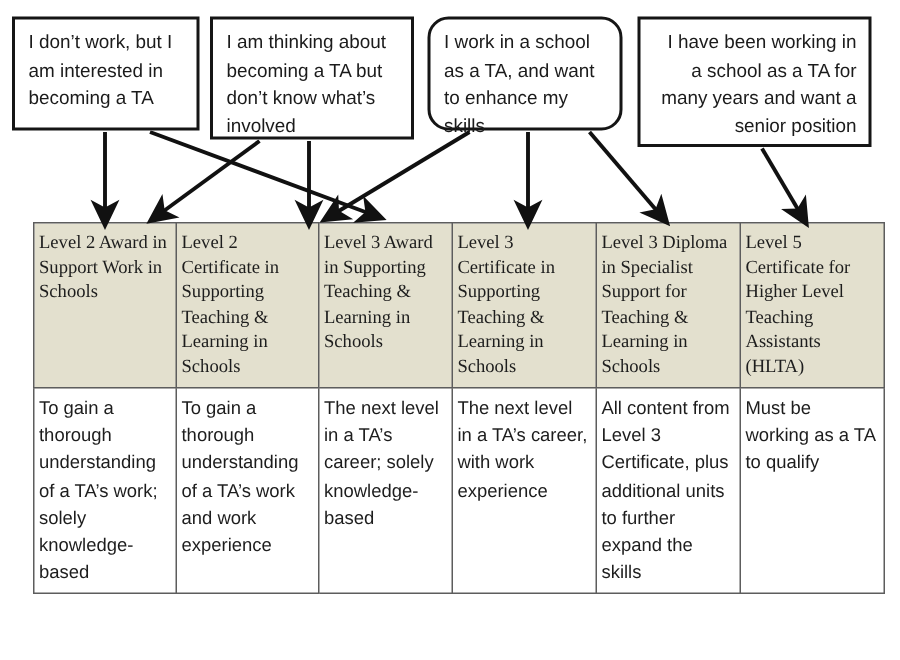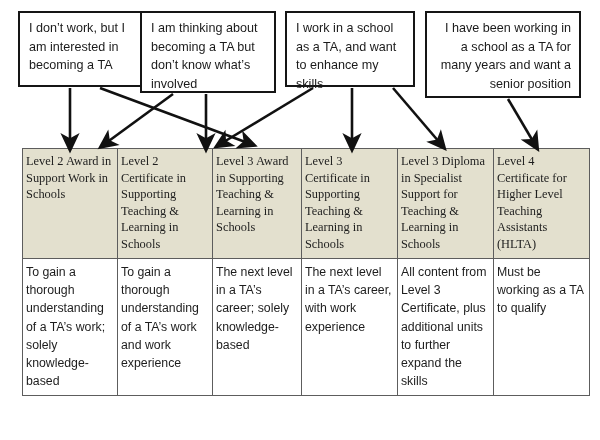--- a/index.html
+++ b/index.html
@@ -29,23 +29,23 @@
     border: 2px solid #151515;
     background: #ffffff;
     font-family: "Liberation Sans", sans-serif;
     font-size: 12.6px;
     line-height: 18.5px;
     color: #1b1b1b;
     padding: 6px 8px 4px 9px;
     text-align: left;
     z-index: 3;
   }
-  #scenario-1 { left: 18px;   top: 11px; width: 125px; height: 76px; }
+  #scenario-1 { left: 8px;   top: 11px; width: 125px; height: 76px; }
   #scenario-2 { left: 140px; top: 11px; width: 136px; height: 82px; }
-  #scenario-3 { left: 285px; top: 11px; width: 130px; height: 76px; }
+  #scenario-3 { left: 285px; top: 11px; width: 130px; height: 76px; border-radius: 14px; }
   #scenario-4 { left: 425px; top: 11px; width: 156px; height: 87px; text-align: right; }
 
   
   #arrows {
     position: absolute;
     left: 0; top: 0;
     width: 600px;
     height: 440px;
     z-index: 2;
     pointer-events: none;
@@ -138,21 +138,21 @@
   </svg>
 
   <table id="qual-table">
     <tbody>
       <tr>
         <td class="qual-header-cell col-1">Level 2 Award in Support Work in Schools</td>
         <td class="qual-header-cell col-2">Level 2 Certificate in Supporting Teaching &amp; Learning in Schools</td>
         <td class="qual-header-cell col-3">Level 3 Award in Supporting Teaching &amp; Learning in Schools</td>
         <td class="qual-header-cell col-4">Level 3 Certificate in Supporting Teaching &amp; Learning in Schools</td>
         <td class="qual-header-cell col-5">Level 3 Diploma in Specialist Support for Teaching &amp; Learning in Schools</td>
-        <td class="qual-header-cell col-6">Level 4 Certificate for Higher Level Teaching Assistants (HLTA)</td>
+        <td class="qual-header-cell col-6">Level 5 Certificate for Higher Level Teaching Assistants (HLTA)</td>
       </tr>
       <tr>
         <td class="detail-cell col-1">To gain a thorough understanding of a TA’s work; solely knowledge-based</td>
         <td class="detail-cell col-2">To gain a thorough understanding of a TA’s work and  work experience</td>
         <td class="detail-cell col-3">The next level in a TA’s career; solely knowledge-based</td>
         <td class="detail-cell col-4">The next level in a TA’s career, with work experience</td>
         <td class="detail-cell col-5">All content from Level 3 Certificate, plus additional units to further expand the skills</td>
         <td class="detail-cell col-6">Must be working as a TA to qualify</td>
       </tr>
     </tbody>

